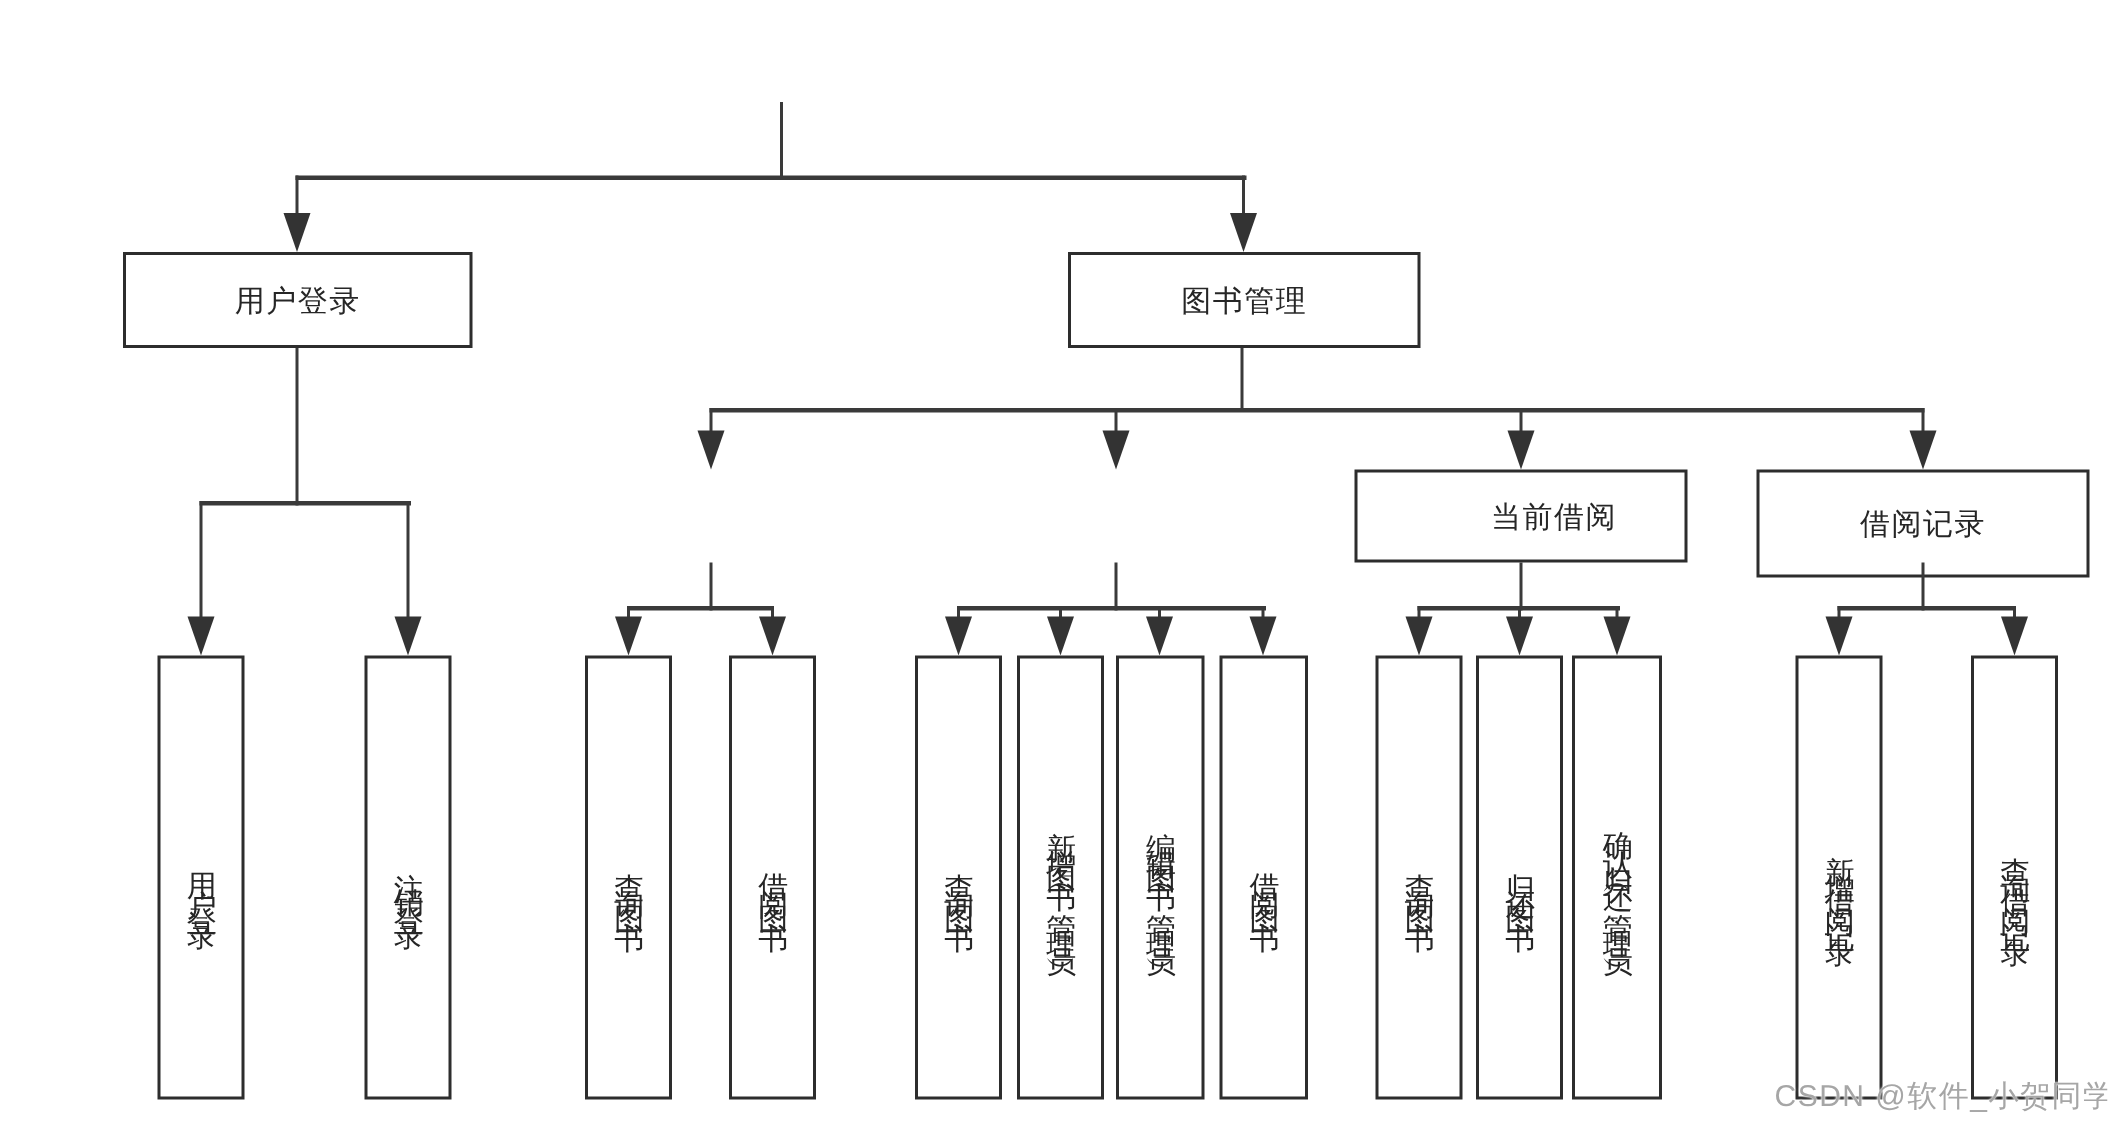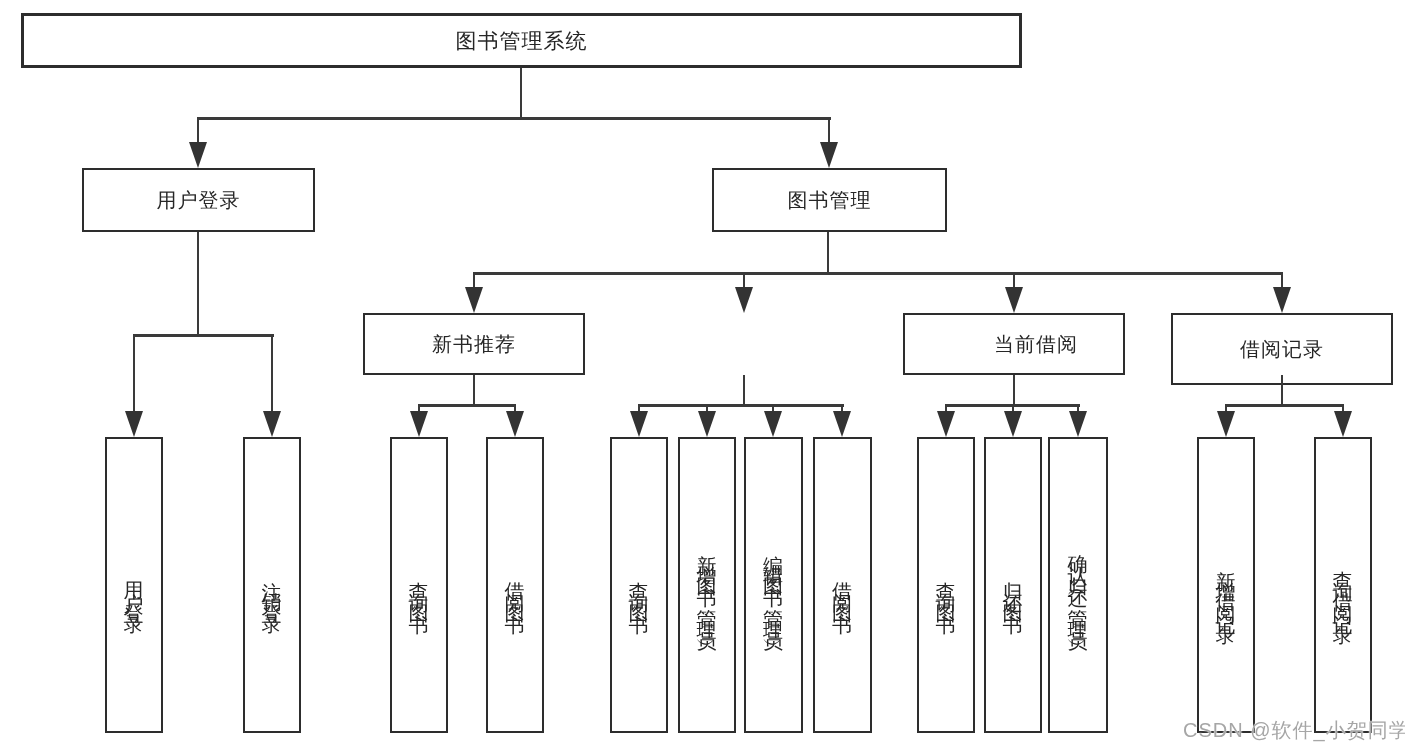--- a/index.html
+++ b/index.html
@@ -46,21 +46,20 @@
     text-shadow:0 0 2px #ffffff,0 0 1px #ffffff;
     z-index:5;
     white-space:nowrap;
   }
 </style>
 </head>
 <body>
 
 <div class="canvas">
 
-  <div class="box big" style="left:21px;top:13px;width:1001px;height:55px;">图书管理系统</div>
 
   <div class="vline" style="left:520px;top:68px;height:50px;"></div>
   <div class="hline" style="left:197px;top:117px;width:634px;"></div>
   <div class="vline" style="left:197px;top:117px;height:28px;"></div>
   <div class="vline" style="left:828px;top:117px;height:28px;"></div>
   <div class="arrow" style="left:189px;top:142px;"></div>
   <div class="arrow" style="left:820px;top:142px;"></div>
 
   <div class="box" style="left:82px;top:168px;width:233px;height:64px;">用户登录</div>
   <div class="box" style="left:712px;top:168px;width:235px;height:64px;">图书管理</div>
@@ -76,21 +75,20 @@
   <div class="hline" style="left:473px;top:272px;width:810px;"></div>
   <div class="vline" style="left:473px;top:272px;height:17px;"></div>
   <div class="vline" style="left:743px;top:272px;height:17px;"></div>
   <div class="vline" style="left:1013px;top:272px;height:17px;"></div>
   <div class="vline" style="left:1281px;top:272px;height:17px;"></div>
   <div class="arrow" style="left:465px;top:287px;"></div>
   <div class="arrow" style="left:735px;top:287px;"></div>
   <div class="arrow" style="left:1005px;top:287px;"></div>
   <div class="arrow" style="left:1273px;top:287px;"></div>
 
-  <div class="box" style="left:363px;top:313px;width:222px;height:62px;">新书推荐</div>
   <div class="box" style="left:903px;top:313px;width:222px;height:62px;padding-left:44px;">当前借阅</div>
   <div class="box" style="left:1171px;top:313px;width:222px;height:72px;">借阅记录</div>
 
   <div class="vline" style="left:473px;top:375px;height:32px;"></div>
   <div class="hline" style="left:418px;top:404px;width:98px;"></div>
   <div class="vline" style="left:418px;top:404px;height:10px;"></div>
   <div class="vline" style="left:514px;top:404px;height:10px;"></div>
   <div class="arrow" style="left:410px;top:411px;"></div>
   <div class="arrow" style="left:506px;top:411px;"></div>
 

